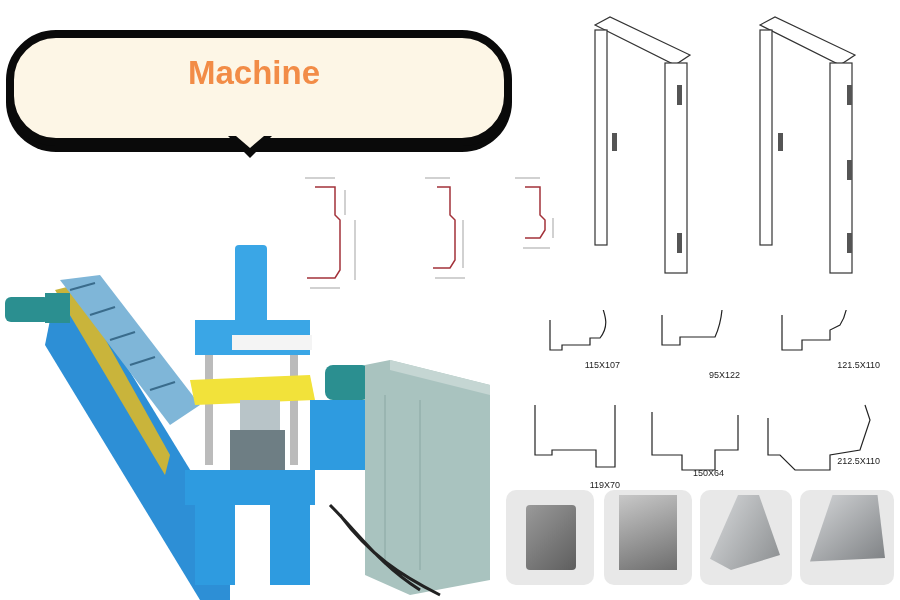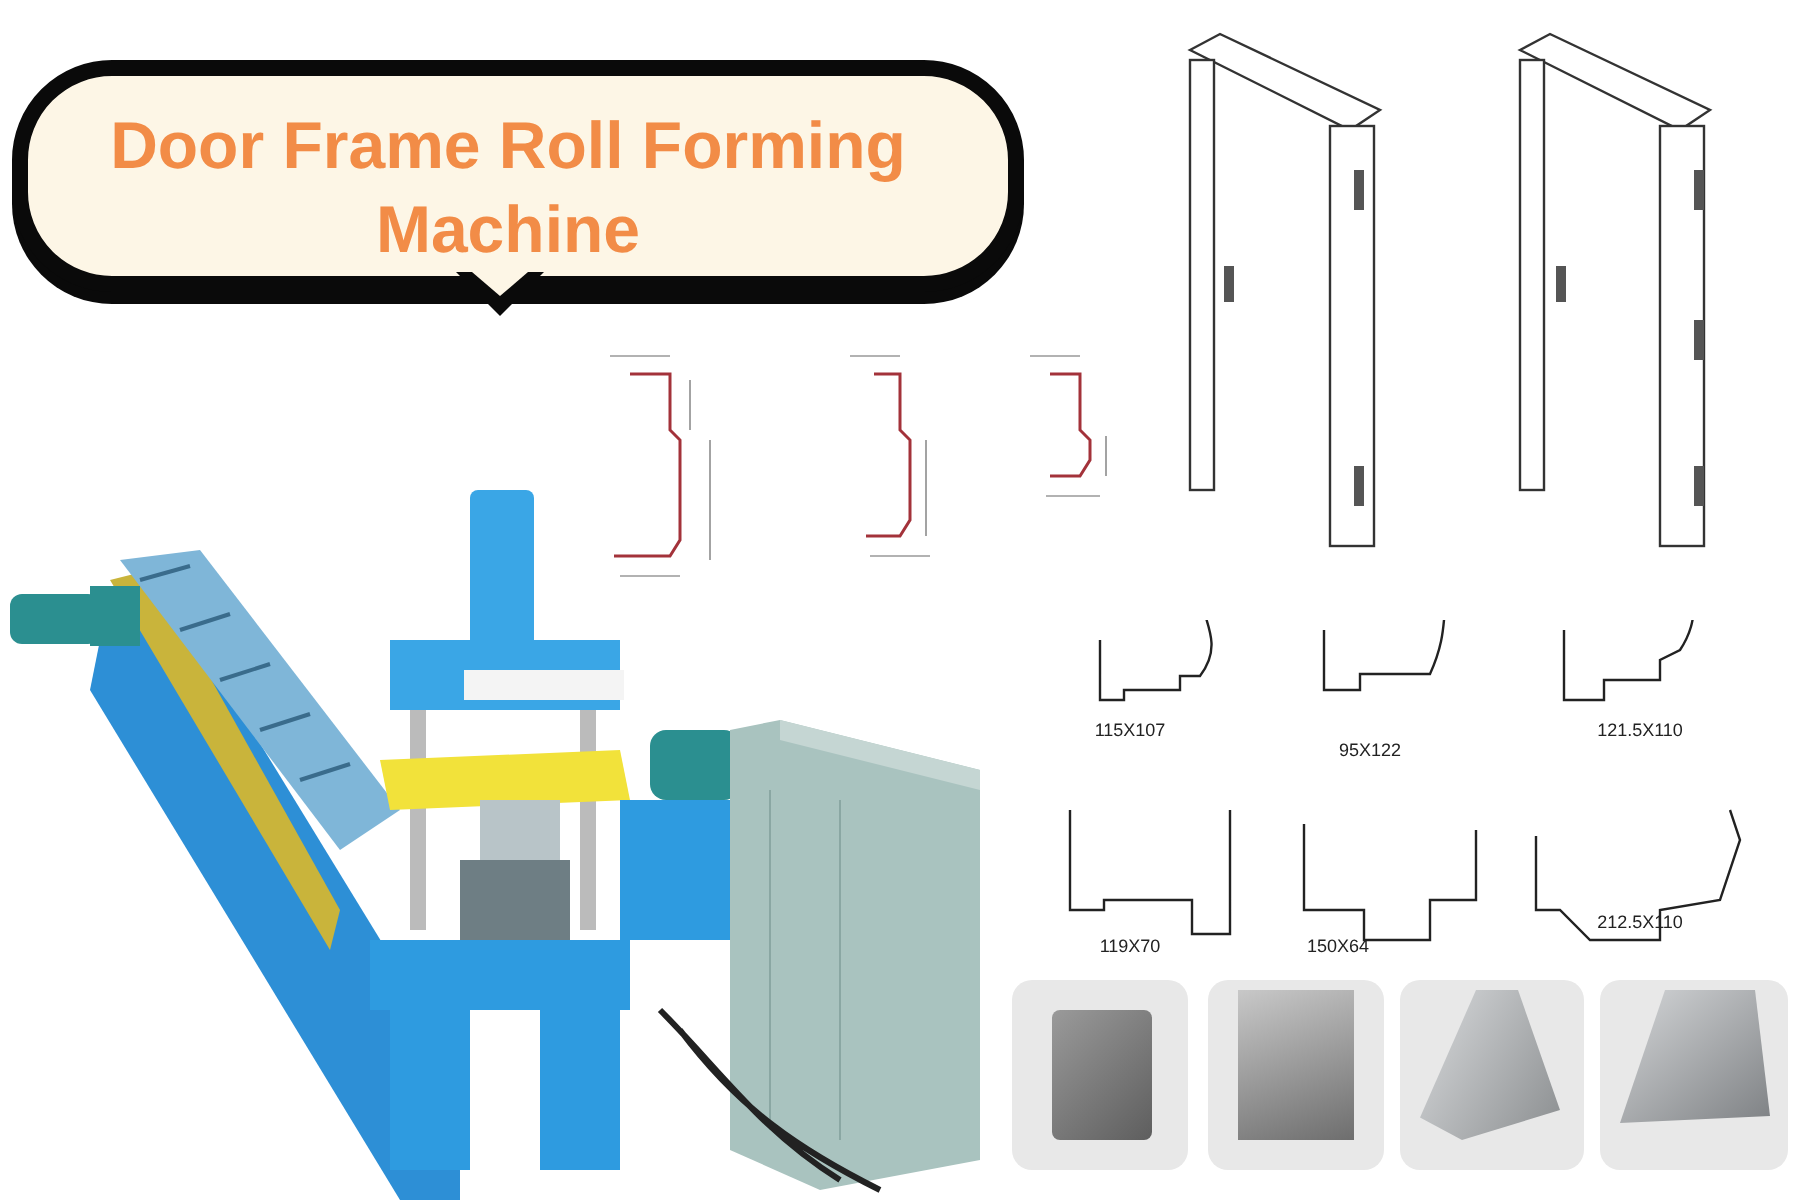--- a/index.html
+++ b/index.html
@@ -2,31 +2,30 @@
 <html><head>
 <meta charset="utf-8">
 <style>
   html,body{margin:0;padding:0;background:#fff;}
   body{width:900px;height:600px;position:relative;overflow:hidden;font-family:"Liberation Sans",sans-serif;}
   .abs{position:absolute;}
   .bubble{left:6px;top:30px;width:490px;height:100px;background:#fdf6e6;border:8px solid #0a0a0a;border-radius:50px;box-shadow:0 6px 0 #0a0a0a;}
   .bubble-tail{left:228px;top:136px;width:0;height:0;border-left:22px solid transparent;border-right:22px solid transparent;border-top:22px solid #0a0a0a;}
   .bubble-tail-inner{left:236px;top:136px;width:0;height:0;border-left:14px solid transparent;border-right:14px solid transparent;border-top:12px solid #fdf6e6;}
   .title{left:14px;top:52px;width:480px;text-align:center;color:#f28c47;font-weight:bold;font-size:33px;line-height:42px;}
-  .cap{font-size:9px;color:#222;text-align:center;}
+  .cap{font-size:9px;color:#222;text-align:right;}
   .photo{background:#e8e8e8;border-radius:10px;}
 </style>
 </head>
 <body>
 
 <div class="abs bubble"></div>
 <div class="abs bubble-tail"></div>
 <div class="abs bubble-tail-inner"></div>
 <div class="abs title">
-  <div>Door Frame Roll Forming</div>
   <div>Machine</div>
 </div>
 
 <svg class="abs" style="left:0;top:235px" width="500" height="365">
 
   <polygon points="55,60 80,55 230,300 230,365 200,365 45,110" fill="#2d8fd6"></polygon>
   <polygon points="55,55 75,50 170,220 165,240" fill="#c9b43b"></polygon>
   <polygon points="60,45 100,40 200,170 170,190" fill="#7fb6d8"></polygon>
   <g stroke="#3a6c8c" stroke-width="2">
     <line x1="70" y1="55" x2="95" y2="48"></line>
@@ -111,21 +110,21 @@
       <path d="M162,5 L162,35 L180,35 L180,27 L215,27 C225,5 220,-5 225,-15"></path>
       <path d="M282,5 L282,40 L302,40 L302,30 L330,30 L330,20 L340,15 C350,0 345,-10 350,-15"></path>
       <path d="M35,95 L35,145 L52,145 L52,140 L96,140 L96,157 L115,157 L115,95"></path>
       <path d="M152,102 L152,145 L182,145 L182,160 L215,160 L215,140 L238,140 L238,105"></path>
       <path d="M268,108 L268,145 L280,145 L295,160 L330,160 L330,145 L360,140 L370,110 L365,95"></path>
     </g>
   </svg>
   <div class="abs cap" style="left:10px;top:50px;width:110px">115X107</div>
   <div class="abs cap" style="left:130px;top:60px;width:110px">95X122</div>
   <div class="abs cap" style="left:260px;top:50px;width:120px">121.5X110</div>
-  <div class="abs cap" style="left:10px;top:158px;width:110px">119X70</div>
+  <div class="abs cap" style="left:10px;top:170px;width:110px">119X70</div>
   <div class="abs cap" style="left:114px;top:158px;width:110px">150X64</div>
   <div class="abs cap" style="left:260px;top:146px;width:120px">212.5X110</div>
 </div>
 
 <div class="abs photo" style="left:506px;top:490px;width:88px;height:95px">
   <div class="abs" style="left:20px;top:15px;width:50px;height:65px;background:linear-gradient(135deg,#9a9a9a,#5e5e5e);border-radius:4px"></div>
 </div>
 <div class="abs photo" style="left:604px;top:490px;width:88px;height:95px">
   <div class="abs" style="left:15px;top:5px;width:58px;height:75px;background:linear-gradient(160deg,#c8c8c8,#6e6e6e)"></div>
 </div>

